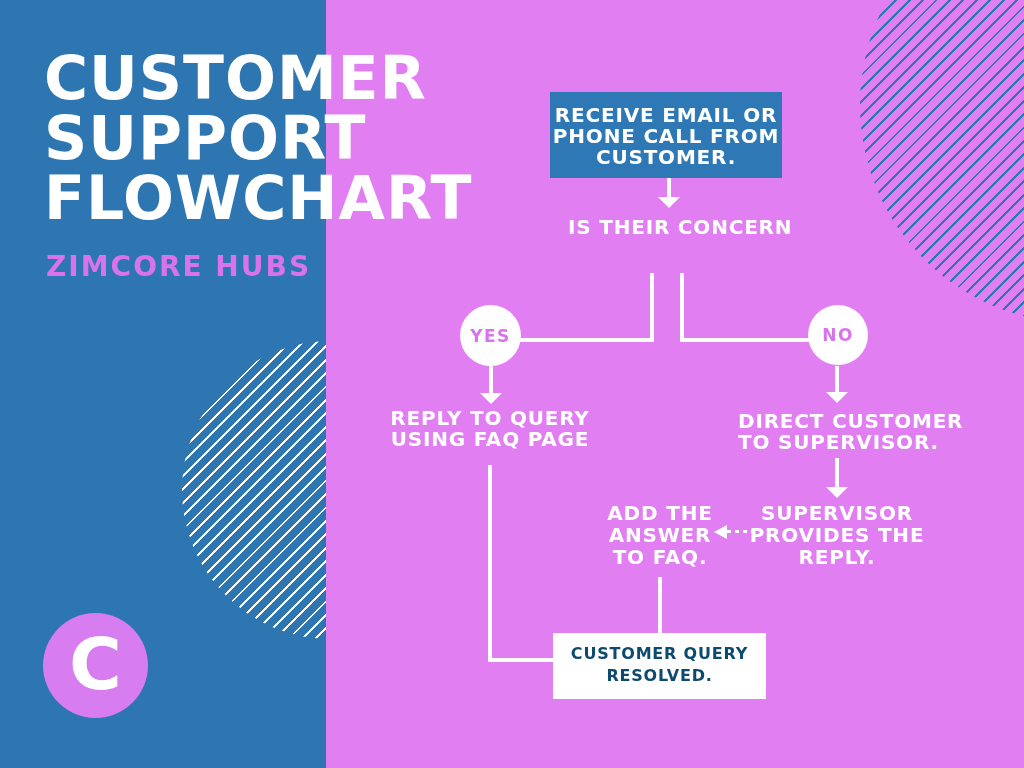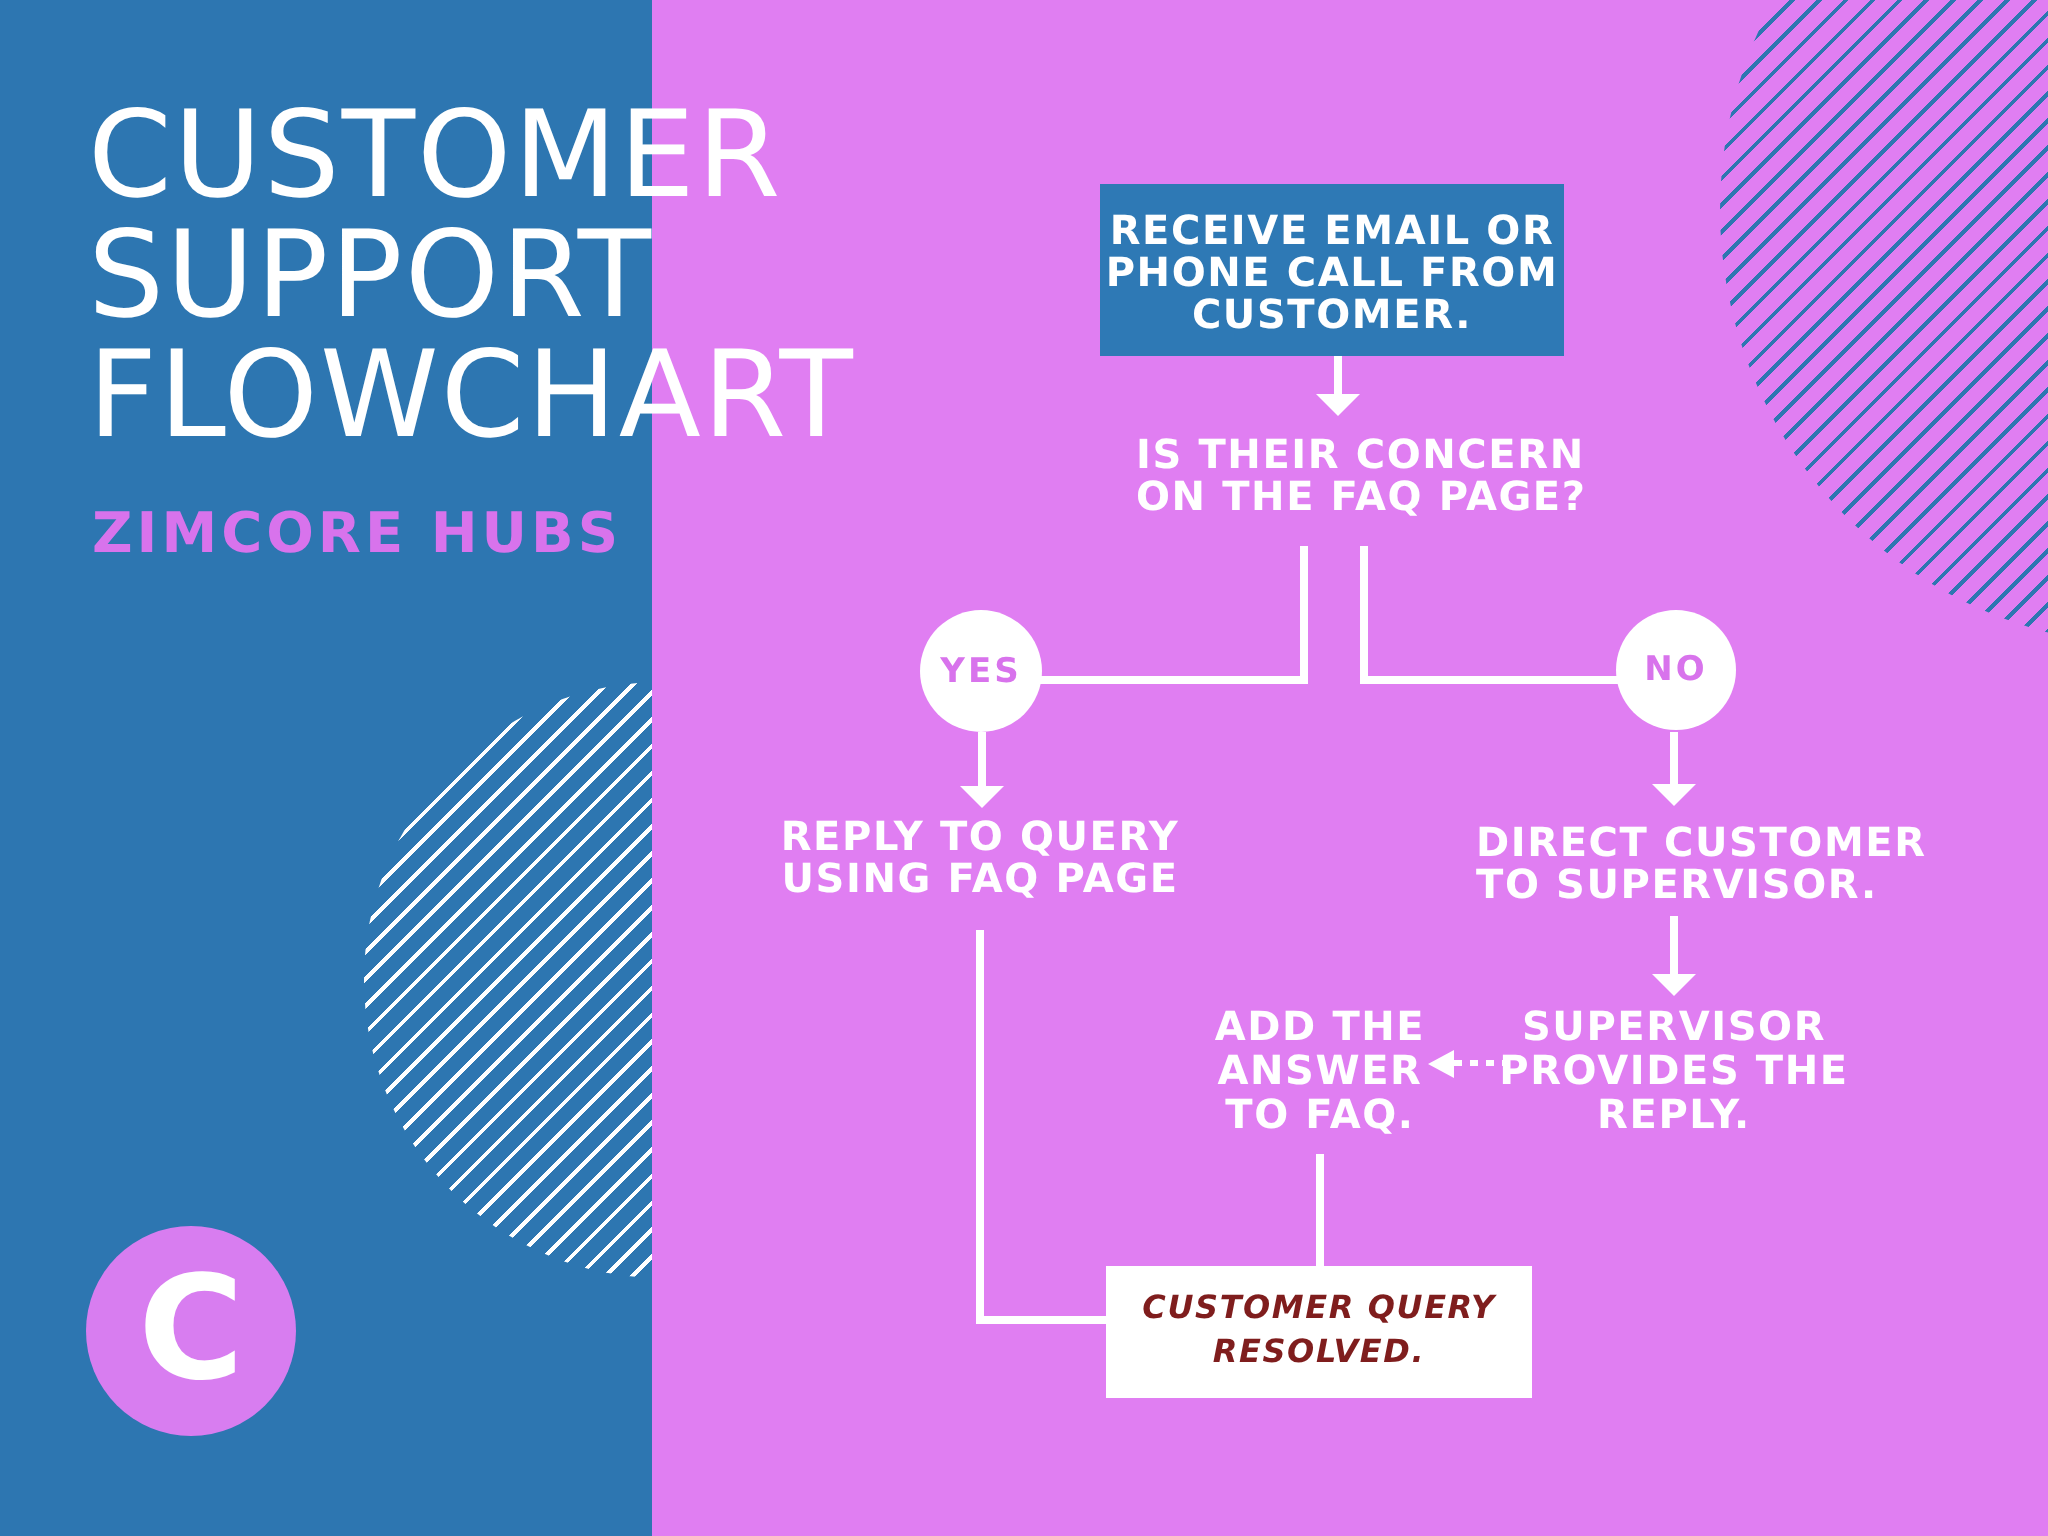--- a/index.html
+++ b/index.html
@@ -13,42 +13,42 @@
     background:repeating-linear-gradient(135deg,#ffffff 0 2px,transparent 2px 9.5px);}
   .pink-panel{position:absolute;left:326px;top:0;width:698px;height:768px;
     background:#e07ef2;z-index:1;}
   .stripes-topright{left:860px;top:-113px;width:436px;height:436px;z-index:2;
     background:repeating-linear-gradient(135deg,#2d76b1 0 2px,transparent 2px 9.5px);}
 
   .content{z-index:3;}
 
   
   .title{position:absolute;left:44px;top:48px;margin:0;color:#ffffff;
-    font-size:60px;font-weight:normal;line-height:60px;letter-spacing:1px;white-space:nowrap;}
+    font-size:60px;font-weight:bold;line-height:60px;letter-spacing:1px;white-space:nowrap;}
   .title span{display:block;}
   .subtitle{position:absolute;left:46px;top:250px;color:#d873ec;
     font-size:28px;font-weight:bold;letter-spacing:2px;white-space:nowrap;}
 
   
   .logo-circle{position:absolute;left:43px;top:613px;width:105px;height:105px;
     border-radius:50%;background:#d87df0;display:flex;align-items:center;justify-content:center;}
   .logo-letter{color:#ffffff;font-size:72px;font-weight:bold;line-height:1;margin-top:-4px;}
 
   
   .flowtext{position:absolute;color:#ffffff;font-size:20px;font-weight:bold;
     letter-spacing:.8px;line-height:21px;text-align:center;}
   .flowtext div{white-space:nowrap;}
   .lh22 div{line-height:22px;}
 
   
   .node-blue{position:absolute;left:550px;top:92px;width:232px;height:86px;
     background:#2e79b5;box-sizing:border-box;padding-top:13px;}
   .node-white{position:absolute;left:553px;top:633px;width:213px;height:66px;
-    background:#ffffff;box-sizing:border-box;padding-top:10px;color:#7f1d1d;
-    font-size:16px;font-weight:bold;letter-spacing:.8px;line-height:22px;text-align:center;font-style:italic;}
+    background:#ffffff;box-sizing:border-box;padding-top:10px;color:#0c4a6e;
+    font-size:16px;font-weight:bold;letter-spacing:.8px;line-height:22px;text-align:center;}
 
   
   .decision{position:absolute;border-radius:50%;background:#ffffff;color:#d873ec;
     display:flex;align-items:center;justify-content:center;
     font-size:17px;font-weight:bold;letter-spacing:1.5px;}
   .yes-circle{left:460px;top:305px;width:61px;height:61px;}
   .no-circle{left:808px;top:305px;width:60px;height:60px;}
 
   
   .line{position:absolute;background:#ffffff;}
@@ -87,21 +87,20 @@
       <div>RECEIVE EMAIL OR</div>
       <div>PHONE CALL FROM</div>
       <div>CUSTOMER.</div>
     </div>
 
     <div class="line" style="left:667px;top:178px;width:4px;height:20px;"></div>
     <div class="ah-down" style="left:658px;top:197px;"></div>
 
     <div class="flowtext" style="left:568px;top:217px;width:200px;">
       <div>IS THEIR CONCERN</div>
-      <div>ON THE FAQ PAGE?</div>
     </div>
 
     <div class="line" style="left:650px;top:273px;width:4px;height:69px;"></div>
     <div class="line" style="left:680px;top:273px;width:4px;height:69px;"></div>
     <div class="line" style="left:519px;top:338px;width:135px;height:4px;"></div>
     <div class="line" style="left:680px;top:338px;width:130px;height:4px;"></div>
 
     <div class="decision yes-circle">
       <span>YES</span>
     </div>

